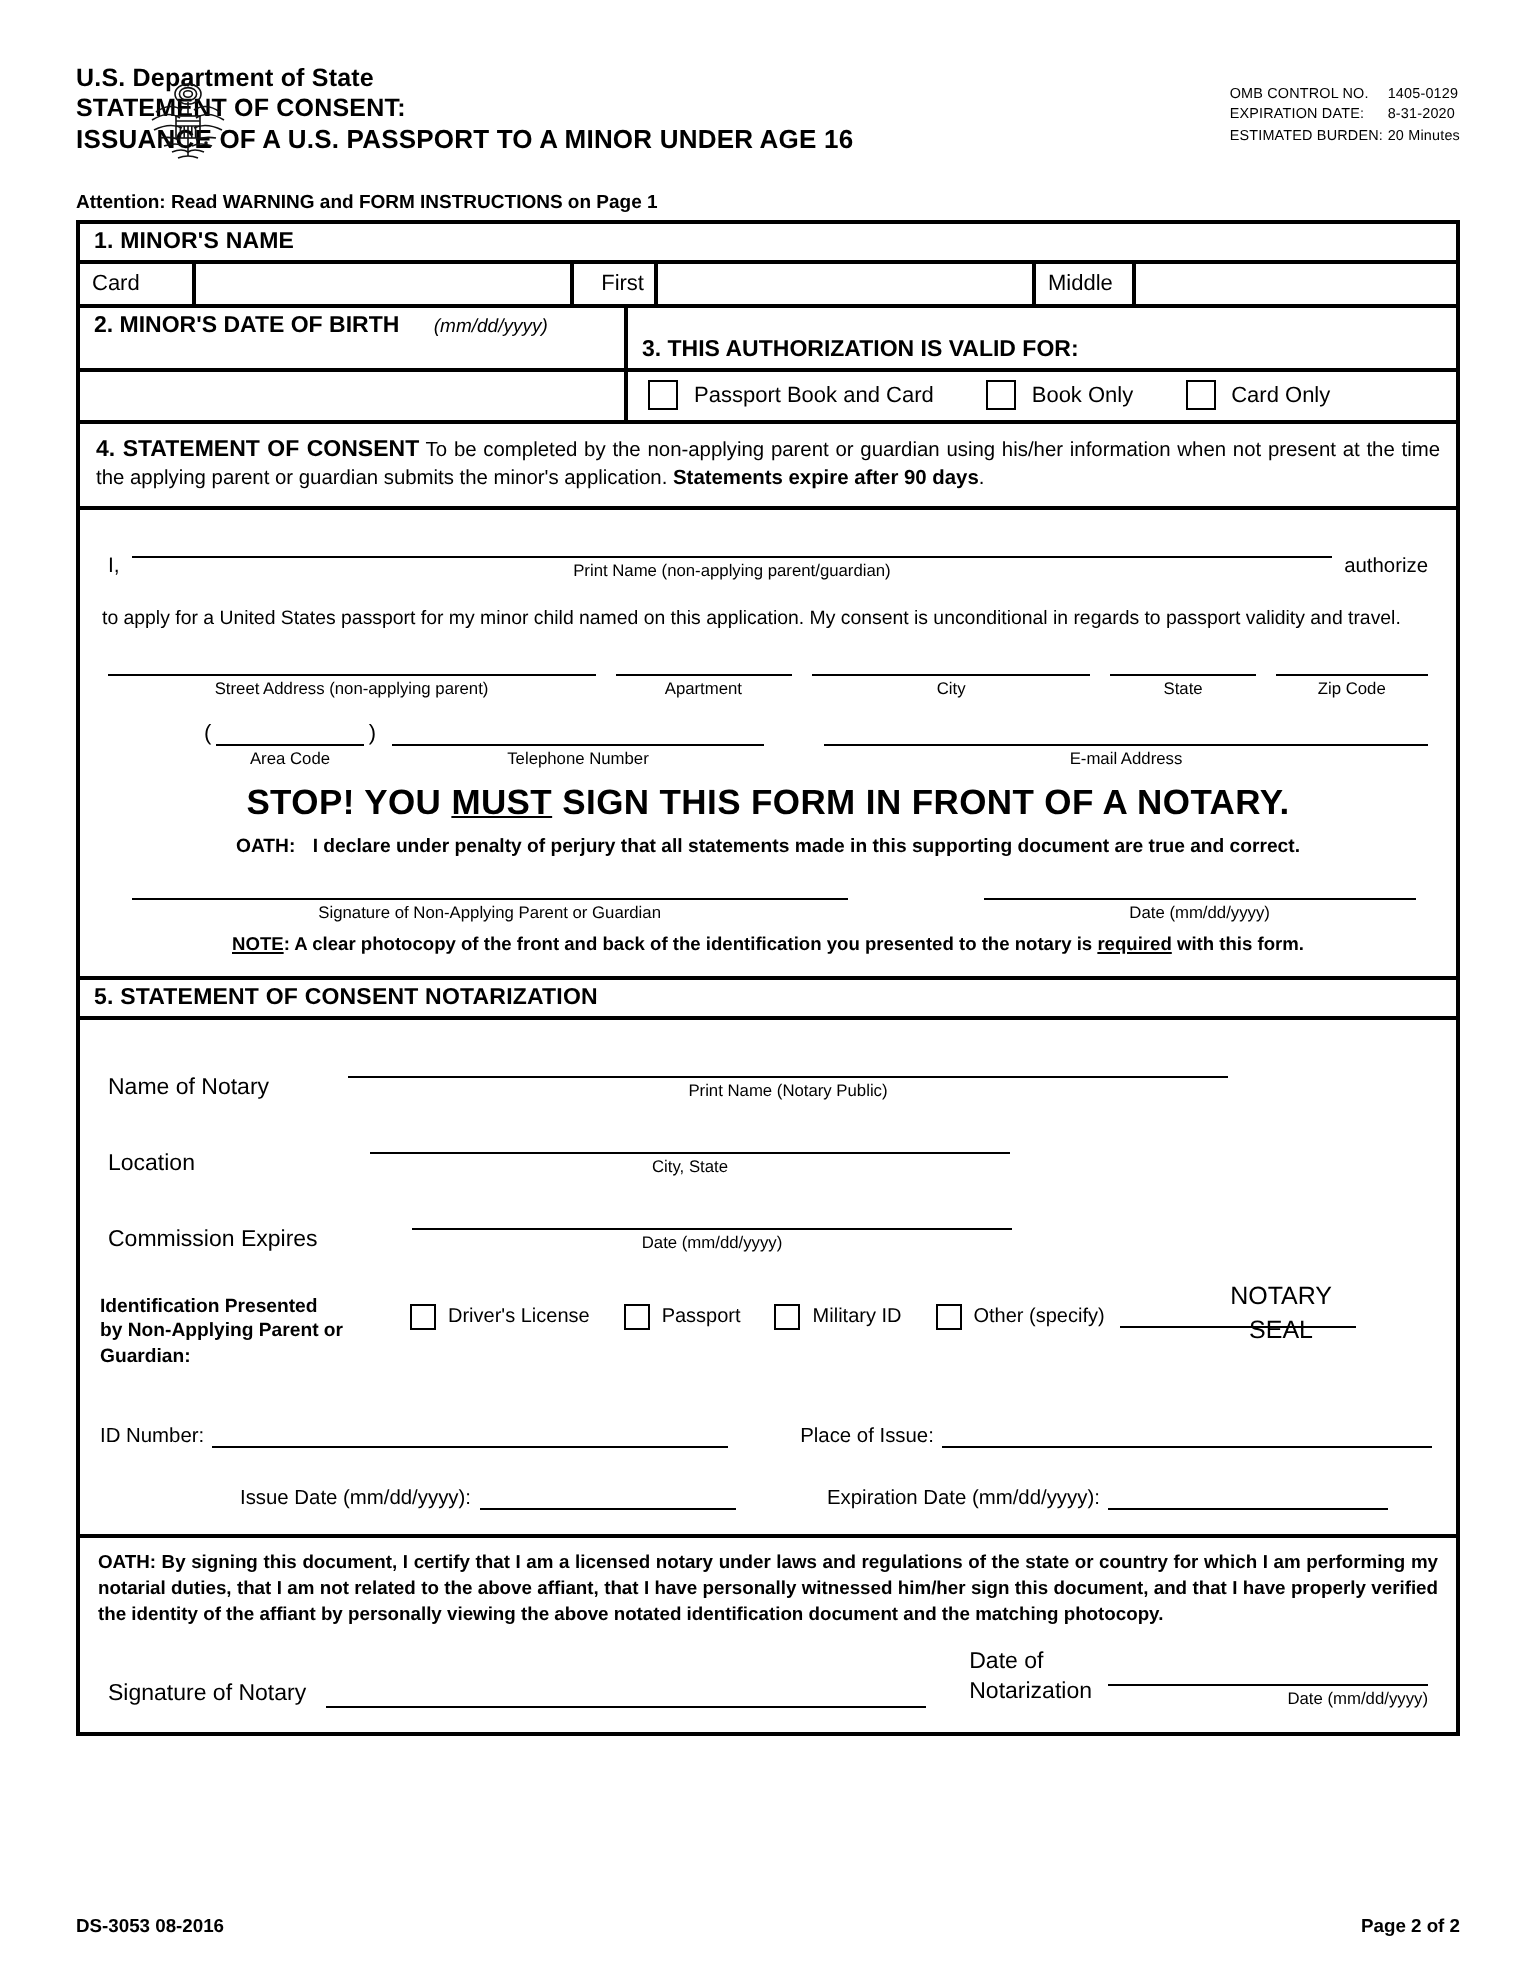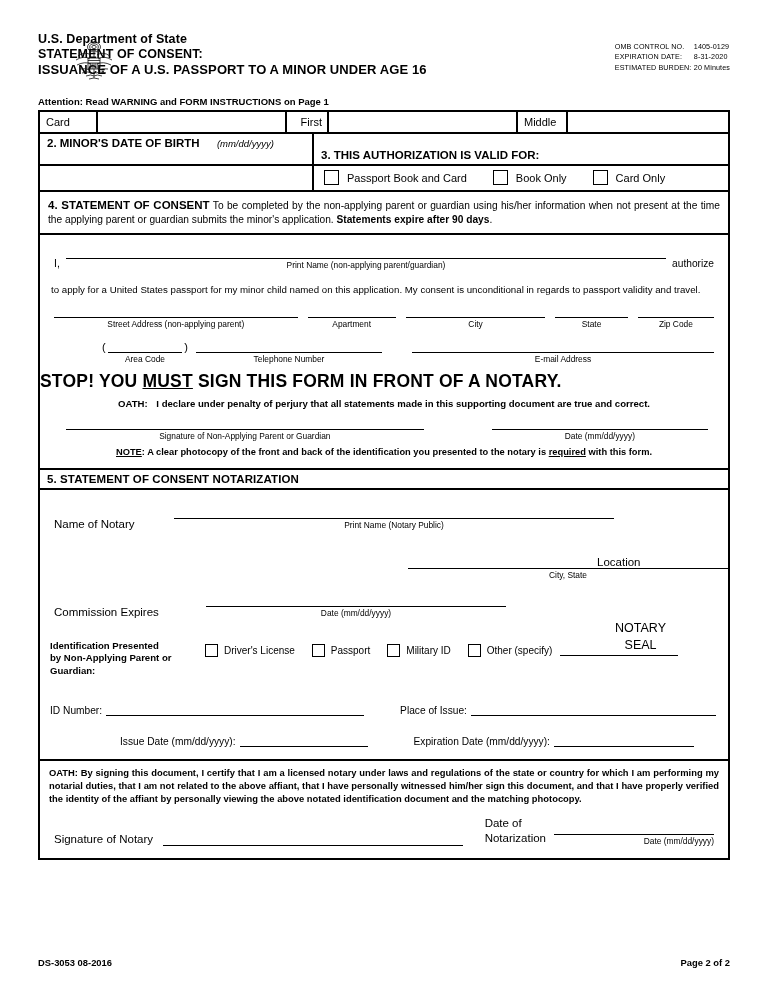--- a/index.html
+++ b/index.html
@@ -141,21 +141,21 @@
   }
   .caption {
     font-size: 8.4px;
     text-align: center;
     padding-top: 1px;
     white-space: nowrap;
   }
 
   
   .stop {
-    text-align: left;
+    text-align: center;
     font-size: 17.5px;
     font-weight: bold;
     letter-spacing: 0.2px;
     padding-top: 7px;
   }
   .stop u { text-decoration: underline; }
   .oath1 {
     text-align: center;
     font-size: 9.6px;
     font-weight: bold;
@@ -285,20 +285,23 @@
         <span class="k">EXPIRATION    DATE:</span><span class="val">8-31-2020</span>
       </span>
       <span class="omb-row">
         <span class="k">ESTIMATED BURDEN:</span><span class="val">20 Minutes</span>
       </span>
     </div>
   </div>
 
   <div class="form">
 
+    <div class="bb">
+      <div class="sec-head">1. MINOR'S NAME</div>
+    </div>
 
     <div class="row bb">
       <div class="namecell br" style="width:58px;">Card</div>
       <div class="namecell br nameblank"></div>
       <div class="namecell br" style="width:42px;text-align:right;">First</div>
       <div class="namecell br nameblank"></div>
       <div class="namecell br" style="width:50px;">Middle</div>
       <div class="namecell" style="width:160px;"></div>
     </div>
 
@@ -433,21 +436,21 @@
       </div>
 
       <div class="s5row" style="padding:28px 0 0 14px;">
         <div class="s5label" style="width:120px;">Name of Notary</div>
         <div style="width:440px;">
           <div class="ul"></div>
           <div class="caption">Print Name (Notary Public)</div>
         </div>
       </div>
 
-      <div class="s5row" style="padding:26px 0 0 14px;flex-direction:column;">
+      <div class="s5row" style="padding:26px 0 0 14px;">
         <div class="s5label" style="width:131px;">Location</div>
         <div style="width:320px;">
           <div class="ul"></div>
           <div class="caption">City,  State</div>
         </div>
       </div>
 
       <div class="s5row" style="padding:26px 0 0 14px;">
         <div class="s5label" style="width:152px;">Commission Expires</div>
         <div style="width:300px;">

